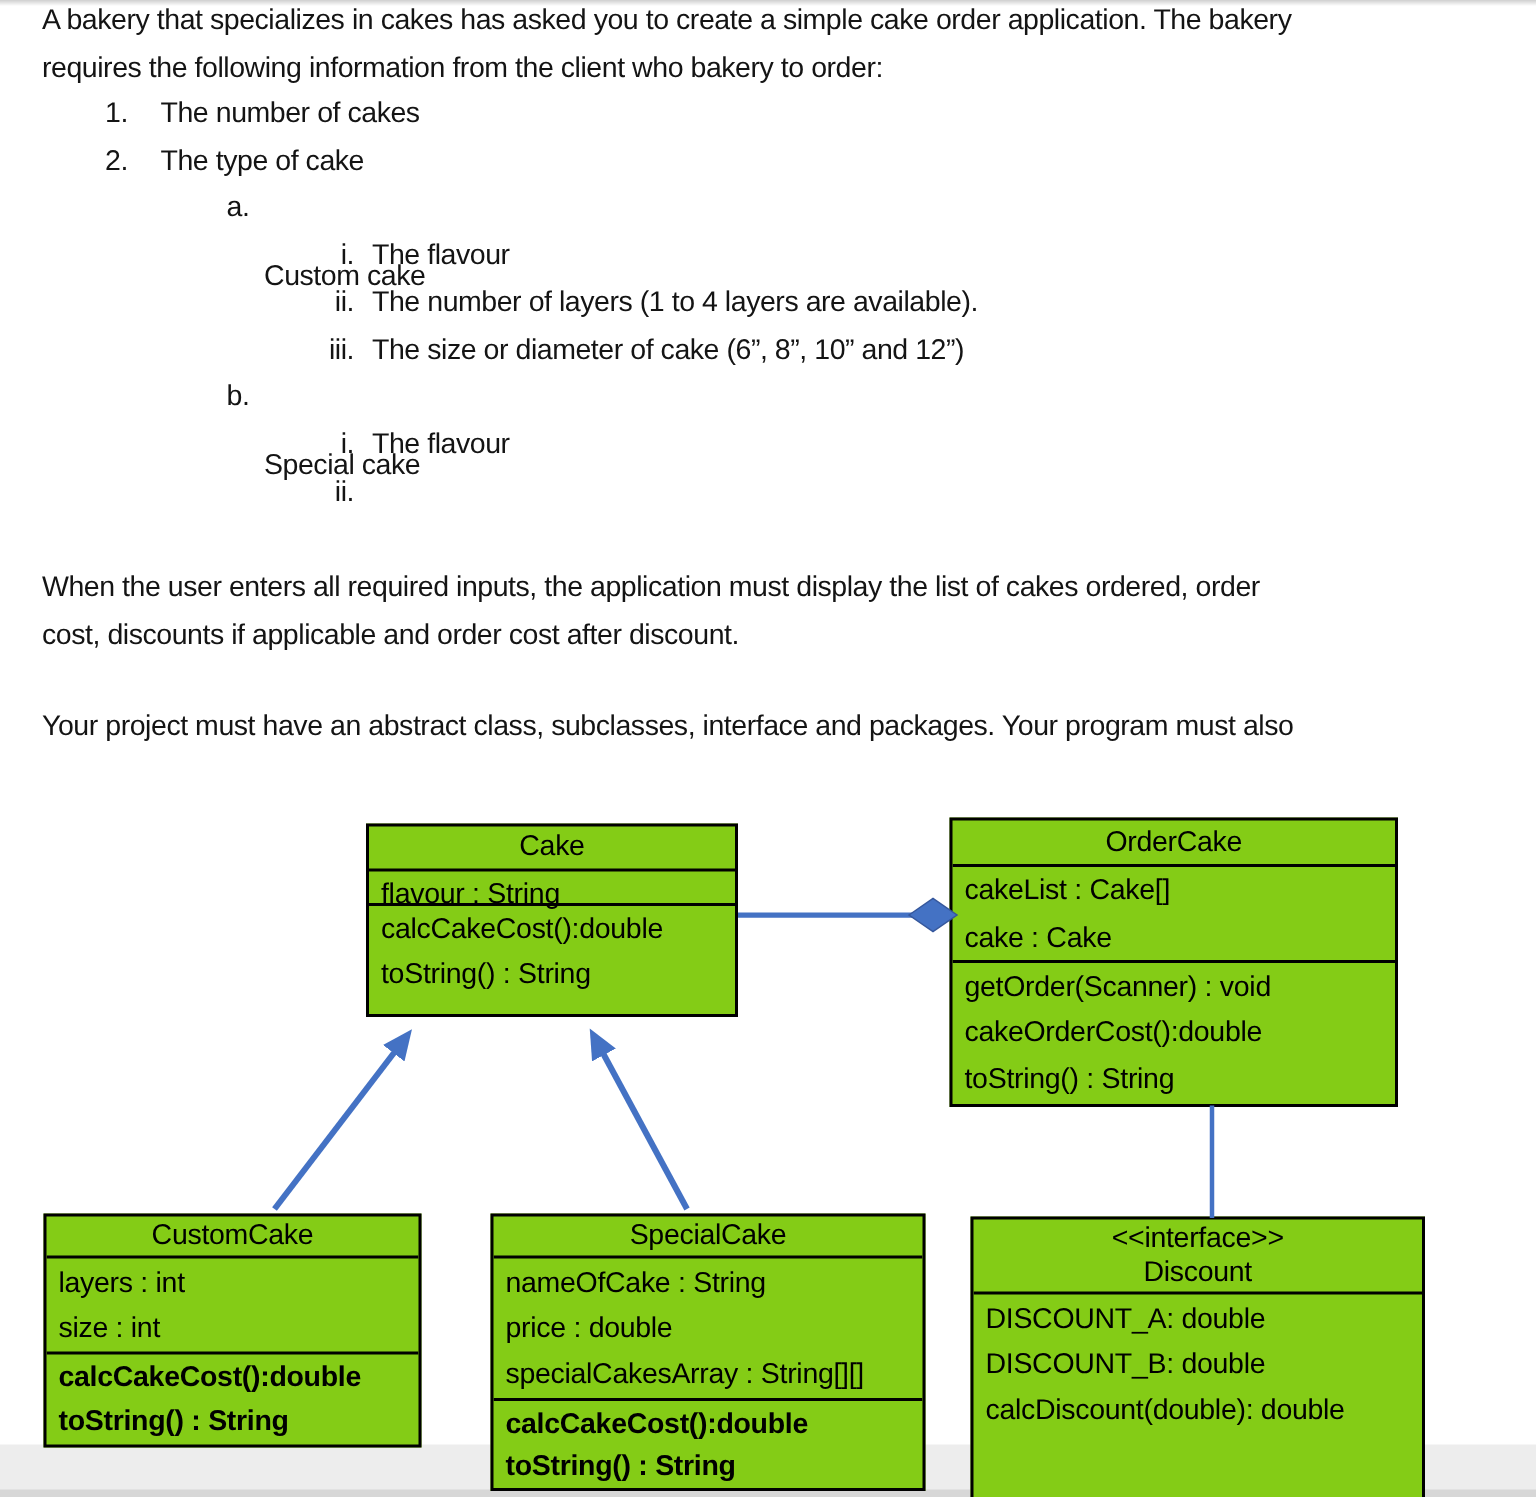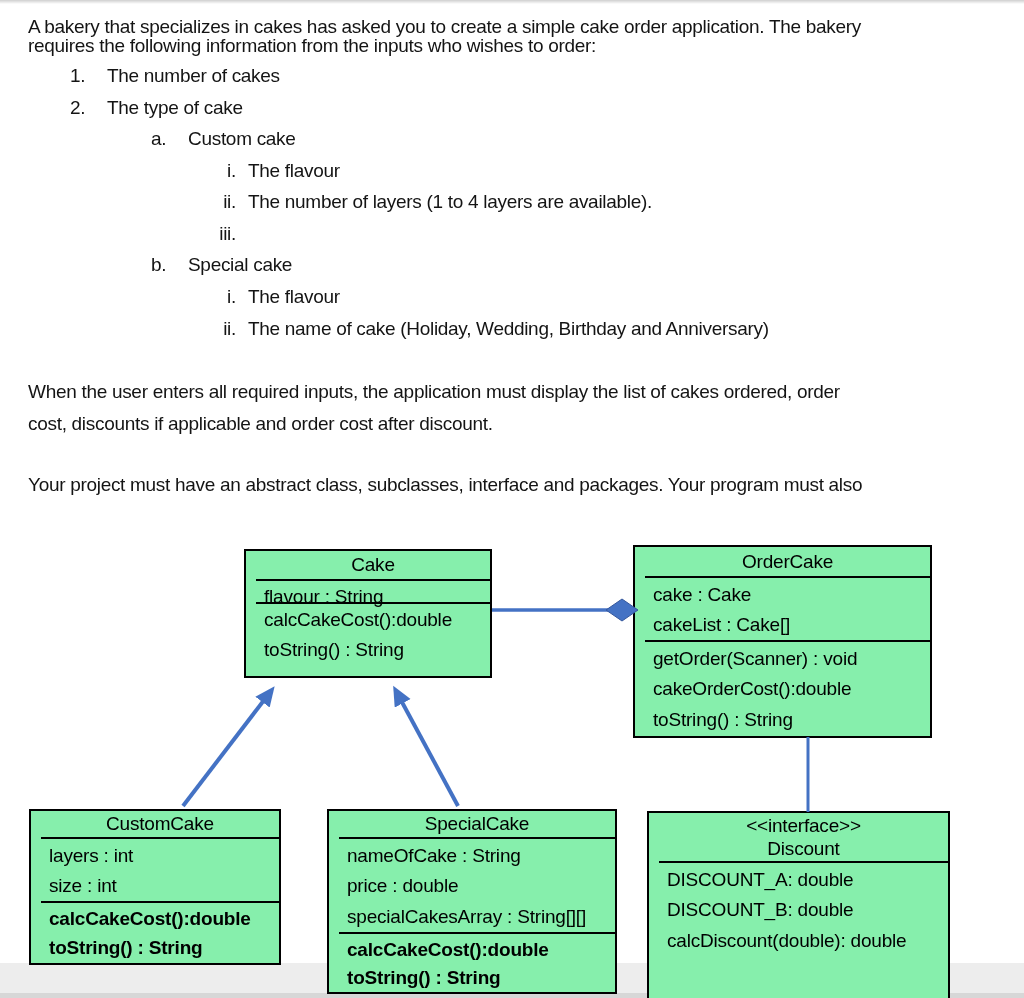--- a/index.html
+++ b/index.html
@@ -11,42 +11,42 @@
   .band{position:absolute;left:0;top:963px;width:1024px;height:35px;background:#ededed;z-index:1;}
   .band-dark{position:absolute;left:0;top:993px;width:1024px;height:5px;background:#d7d7d7;z-index:1;}
 
   
   .docline{position:absolute;left:28px;font-size:19px;letter-spacing:-0.3px;
        white-space:nowrap;color:#141414;}
   .lrow{position:absolute;left:0;width:1010px;height:26px;}
   .lrow span{position:absolute;top:0;font-size:19px;letter-spacing:-0.3px;
        white-space:nowrap;color:#141414;}
   .lv1 .marker{left:70px;}   .lv1 .text{left:107px;}
-  .lv2 .marker{left:151px;}  .lv2 .text{left:188px;}
+  .lv2 .marker{left:151px;}  .lv2 .text{left:176px;margin-top:46px;}
   .lv3 .marker{left:196px;width:40px;text-align:right;} .lv3 .text{left:248px;}
 
   
-  .uml{position:absolute;background:#86efac;border:2px solid #000;box-sizing:border-box;
-       font-size:19px;letter-spacing:-0.2px;color:#000;z-index:2;overflow:hidden;padding-left:10px;}
+  .uml{position:absolute;background:#84cc16;border:2px solid #000;box-sizing:border-box;
+       font-size:19px;letter-spacing:-0.2px;color:#000;z-index:2;overflow:hidden;}
   .uml .hd{border-bottom:2px solid #000;text-align:center;white-space:nowrap;}
   .uml .sec{border-bottom:2px solid #000;}
   .uml .sec.last{border-bottom:none;}
   .uml .row{padding-left:8px;white-space:nowrap;}
   .uml .bold{font-weight:bold;}
   .connectors{position:absolute;left:0;top:0;z-index:3;pointer-events:none;}
 </style>
 </head>
 <body>
 
 <div class="page">
   <div class="band"></div>
   <div class="band-dark"></div>
 
-  <div class="docline" style="top:16px">A bakery that specializes in cakes has asked you to create a simple cake order application. The bakery</div>
-  <div class="docline" style="top:35px">requires the following information from the inputs who wishes to order:</div>
+  <div class="docline" style="top:3px">A bakery that specializes in cakes has asked you to create a simple cake order application. The bakery</div>
+  <div class="docline" style="top:35px">requires the following information from the client who bakery to order:</div>
 
   <div class="lrow lv1" style="top:65px">
     <span class="marker">1.</span>
     <span class="text">The number of cakes</span>
   </div>
   <div class="lrow lv1" style="top:97px">
     <span class="marker">2.</span>
     <span class="text">The type of cake</span>
   </div>
   <div class="lrow lv2" style="top:128px">
@@ -56,32 +56,32 @@
   <div class="lrow lv3" style="top:160px">
     <span class="marker">i.</span>
     <span class="text">The flavour</span>
   </div>
   <div class="lrow lv3" style="top:191px">
     <span class="marker">ii.</span>
     <span class="text">The number of layers (1 to 4 layers are available).</span>
   </div>
   <div class="lrow lv3" style="top:223px">
     <span class="marker">iii.</span>
+    <span class="text">The size or diameter of cake (6”, 8”, 10” and 12”)</span>
   </div>
   <div class="lrow lv2" style="top:254px">
     <span class="marker">b.</span>
     <span class="text">Special cake</span>
   </div>
   <div class="lrow lv3" style="top:286px">
     <span class="marker">i.</span>
     <span class="text">The flavour</span>
   </div>
   <div class="lrow lv3" style="top:318px">
     <span class="marker">ii.</span>
-    <span class="text">The name of cake (Holiday, Wedding, Birthday and Anniversary)</span>
   </div>
 
   <div class="docline" style="top:381px">When the user enters all required inputs, the application must display the list of cakes ordered, order</div>
   <div class="docline" style="top:413px">cost, discounts if applicable and order cost after discount.</div>
 
   <div class="docline" style="top:474px">Your project must have an abstract class, subclasses, interface and packages. Your program must also</div>
 
   <div class="uml" style="left:244px;top:549px;width:248px;height:129px">
     <div class="hd" style="height:28px;line-height:28px">Cake</div>
     <div class="sec">
@@ -89,22 +89,22 @@
     </div>
     <div class="sec last">
       <div class="row" style="height:31px;line-height:32px">calcCakeCost():double</div>
       <div class="row" style="height:30px;line-height:30px">toString() : String</div>
     </div>
   </div>
 
   <div class="uml" style="left:633px;top:545px;width:299px;height:193px">
     <div class="hd" style="height:29px;line-height:29px">OrderCake</div>
     <div class="sec">
+      <div class="row" style="height:31px;line-height:31px">cakeList : Cake[]</div>
       <div class="row" style="height:31px;line-height:33px">cake : Cake</div>
-      <div class="row" style="height:31px;line-height:31px">cakeList : Cake[]</div>
     </div>
     <div class="sec last">
       <div class="row" style="height:31px;line-height:33px">getOrder(Scanner) : void</div>
       <div class="row" style="height:31px;line-height:31px">cakeOrderCost():double</div>
       <div class="row" style="height:31px;line-height:31px">toString() : String</div>
     </div>
   </div>
 
   <div class="uml" style="left:29px;top:809px;width:252px;height:156px">
     <div class="hd" style="height:26px;line-height:26px">CustomCake</div>

